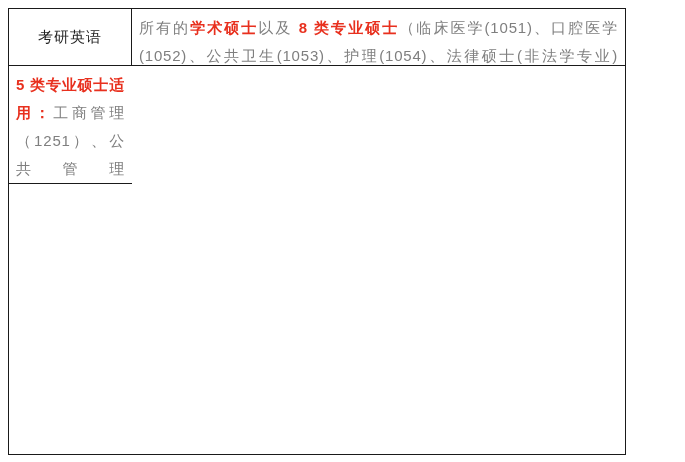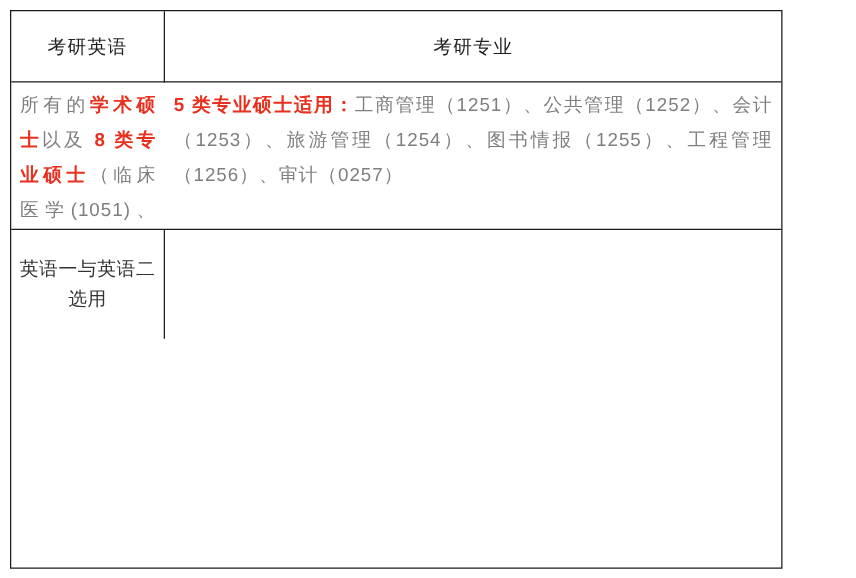--- a/index.html
+++ b/index.html
@@ -63,21 +63,19 @@
     color: var(--red);
     font-weight: bold;
   }
 </style>
 </head>
 <body>
 
 <div class="table">
 
   <div class="cell col1 rb center-cell header-cell">考研英语</div>
-  <div class="cell rb center-cell header-cell">考研专业</div>
 
   <div class="cell rb content-cell"><span>所有的</span><span class="seg-red">学术硕士</span><span>以及 </span><span class="seg-red">8 类专业硕士</span><span>（临床医学(1051)、口腔医学(1052)、公共卫生(1053)、护理(1054)、法律硕士(非法学专业)(035101)、法律硕士(法学专业)(035102)、汉语国际教育(0453)、建筑学(0851)、城市规划(0853)</span></div>
 
   <div class="cell rb content-cell"><span class="seg-red">5 类专业硕士适用：</span><span>工商管理（1251）、公共管理（1252）、会计（1253）、旅游管理（1254）、图书情报（1255）、工程管理（1256）、审计（0257）</span></div>
 
-  <div class="cell col1 center-cell label-cell">英语一与英语二选用</div>
 
 </div>
 
 </body></html>

